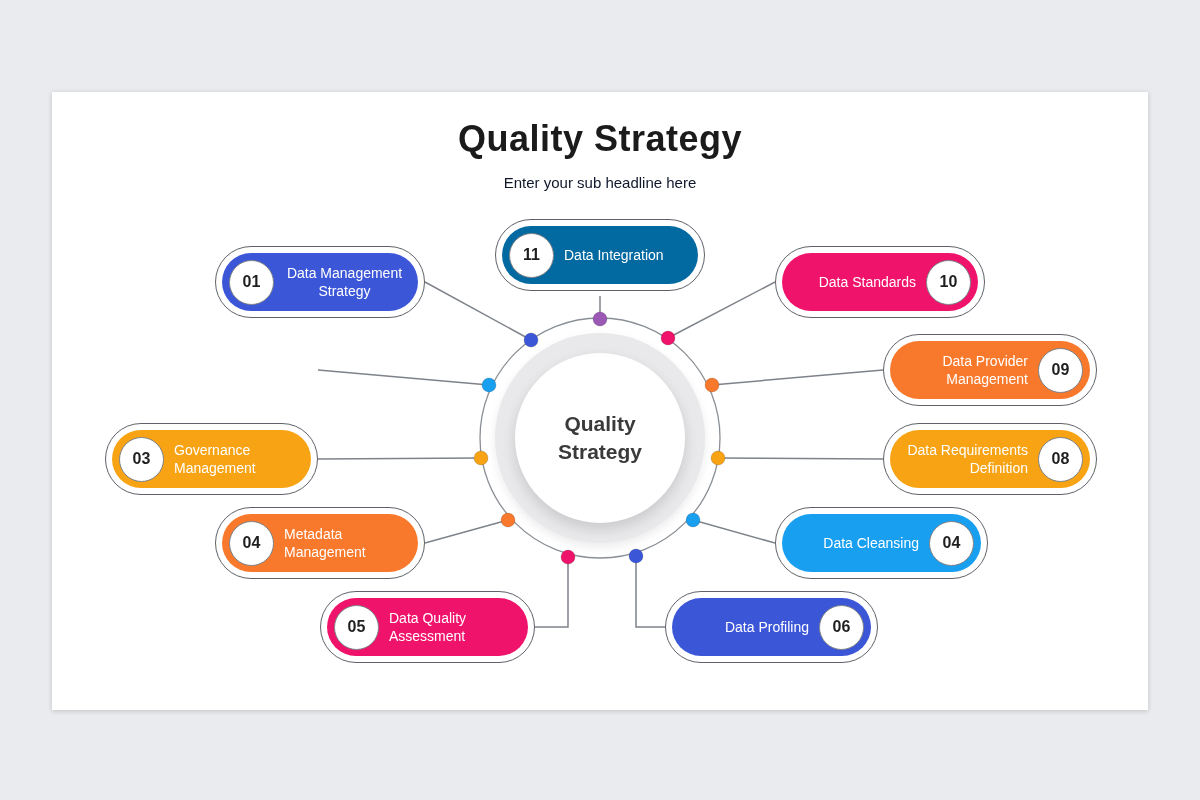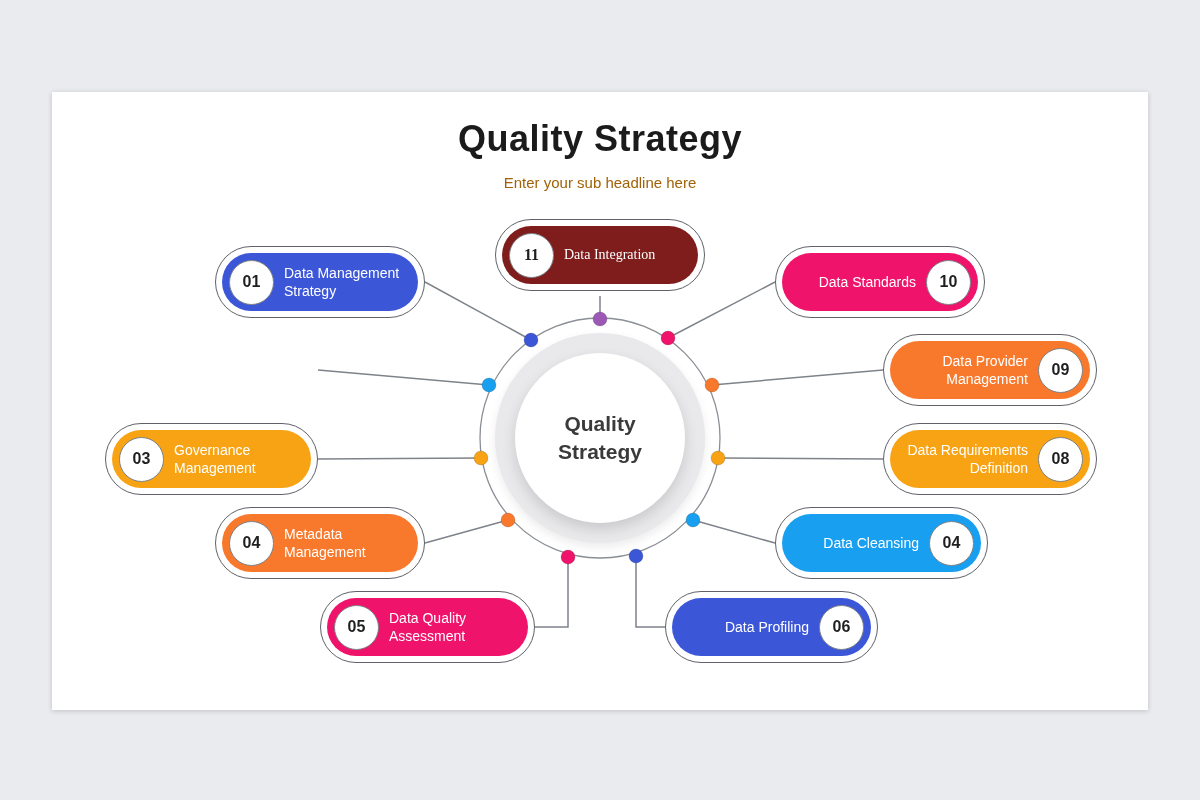--- a/index.html
+++ b/index.html
@@ -35,21 +35,21 @@
     color: #1b1b1b;
     letter-spacing: 0.5px;
   }
   .slide-subtitle {
     position: absolute;
     left: 0;
     top: 174px;
     width: 1200px;
     text-align: center;
     font-size: 15px;
-    color: #a16207;
+    color: #0f172a;
   }
   .links-svg {
     position: absolute;
     left: 0;
     top: 0;
     width: 1200px;
     height: 800px;
     pointer-events: none;
   }
   .center-outer {
@@ -183,21 +183,21 @@
     </g>
   </svg>
 
   <div class="center-outer">
     <div class="center-inner">
       <div class="center-label">Quality Strategy</div>
     </div>
   </div>
 
   <div class="pill p01">
-    <div class="pill-inner" style="background-color: rgb(60, 86, 216);">
+    <div class="pill-inner" style="background-color: rgb(60, 86, 216); text-align: center;">
       <div class="num-circle">01</div>
       <div class="pill-label">Data Management Strategy</div>
     </div>
   </div>
   <div class="pill p03">
     <div class="pill-inner" style="background-color: rgb(248, 163, 19);">
       <div class="num-circle">03</div>
       <div class="pill-label">Governance Management</div>
     </div>
   </div>
@@ -239,18 +239,18 @@
     </div>
   </div>
   <div class="pill right p10">
     <div class="pill-inner" style="background-color: rgb(240, 19, 107);">
       <div class="num-circle">10</div>
       <div class="pill-label">Data Standards</div>
     </div>
   </div>
 
   <div class="pill p11">
-    <div class="pill-inner" style="background-color: #7f1d1d; font-family: Liberation Serif, serif;">
+    <div class="pill-inner" style="background-color: #0369a1;">
       <div class="num-circle">11</div>
       <div class="pill-label">Data Integration</div>
     </div>
   </div>
 </div>
 
 </body></html>

